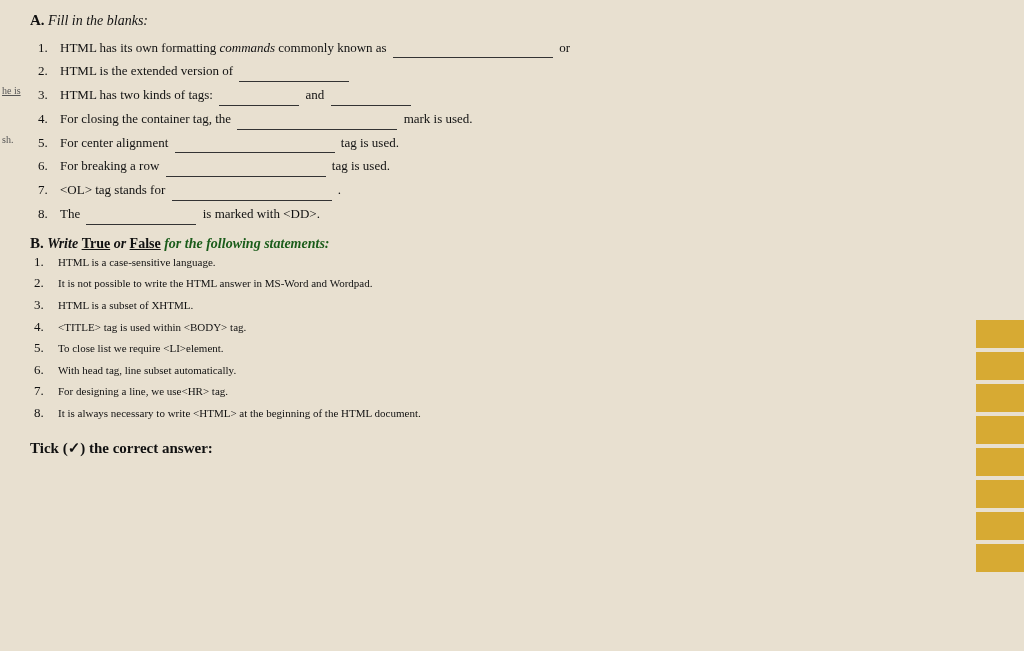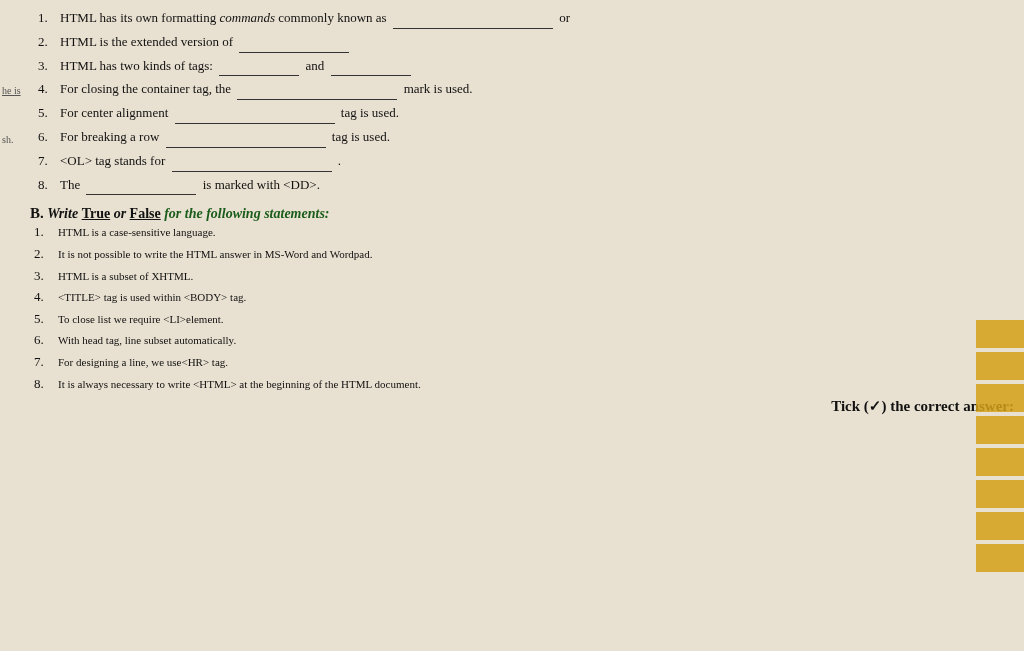--- a/index.html
+++ b/index.html
@@ -142,20 +142,24 @@
 
 <div class="page-container">
 
   <div style="position:absolute; left:2px; top:85px; font-size:10px; color:#555; writing-mode:horizontal-tb;">
     <div style="margin-bottom:38px; font-size:10px;text-decoration:underline;">he is</div>
     <div style="margin-bottom:76px; font-size:10px;">sh.</div>
   </div>
 
   <div class="content-area">
 
+    <div class="question-block">
+      <span class="a-label">A.</span>
+      <span class="fill-label">Fill in the blanks:</span>
+    </div>
 
     <div class="question-row">
       <span class="q-number">1.</span>
       <span class="q-text">
         HTML has its own formatting <em>commands</em> commonly known as
         <span class="blank blank-long"></span>
         <span class="or-text">or</span>
       </span>
     </div>
 
@@ -260,21 +264,21 @@
     <div class="b-question-row">
       <span class="b-q-number">7.</span>
       <span class="b-q-text">For designing a line, we use&lt;HR&gt; tag.</span>
     </div>
 
     <div class="b-question-row">
       <span class="b-q-number">8.</span>
       <span class="b-q-text">It is always necessary to write &lt;HTML&gt; at the beginning of the HTML document.</span>
     </div>
 
-    <div style="margin-top: 4px; font-weight: bold; font-size: 15px; text-align: right;">Tick (✓) the correct answer:</div>
+    <div style="margin-top: 16px; font-weight: bold; font-size: 15px;">Tick (✓) the correct answer:</div>
 
   </div>
 
   <div class="answer-boxes">
     <div class="answer-box"></div>
     <div class="answer-box"></div>
     <div class="answer-box"></div>
     <div class="answer-box"></div>
     <div class="answer-box"></div>
     <div class="answer-box"></div>

